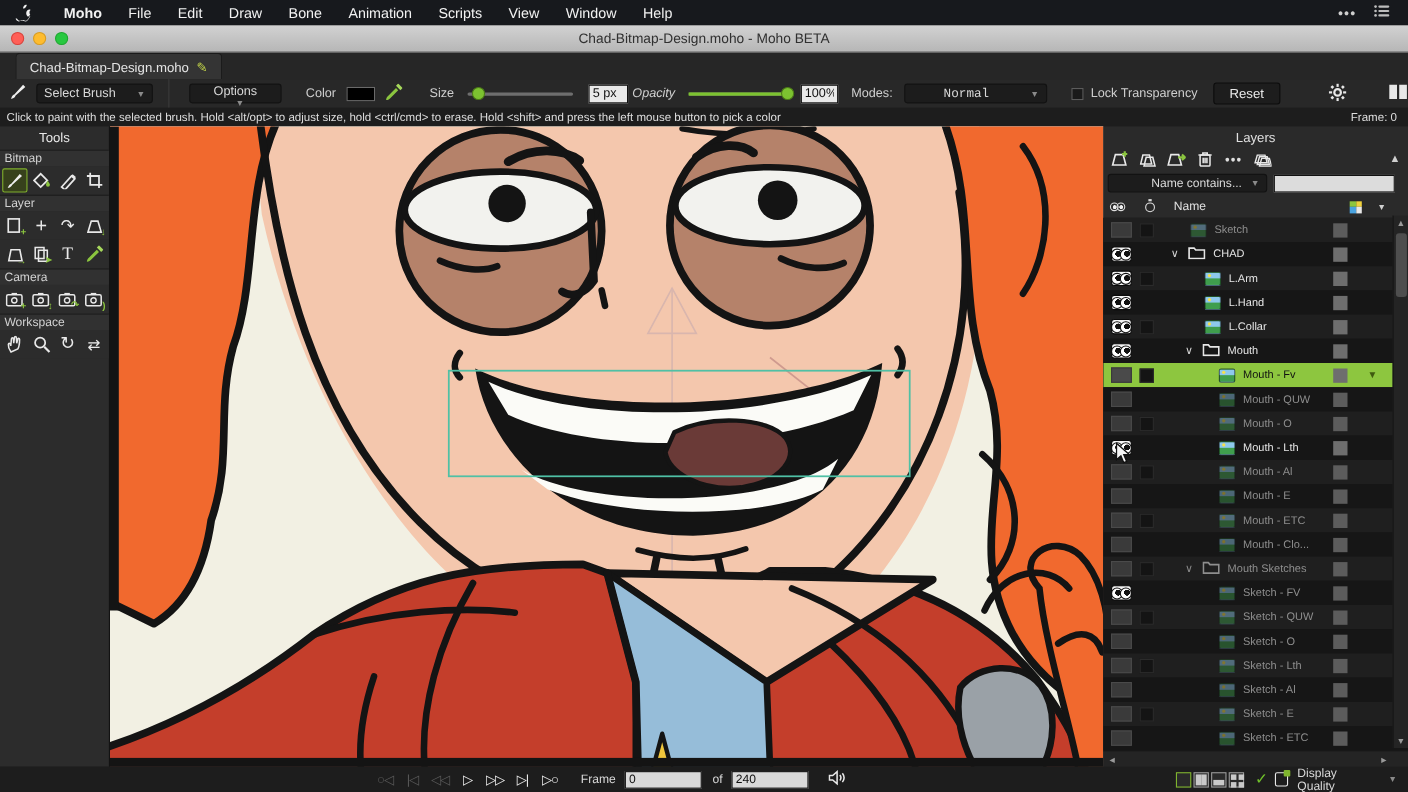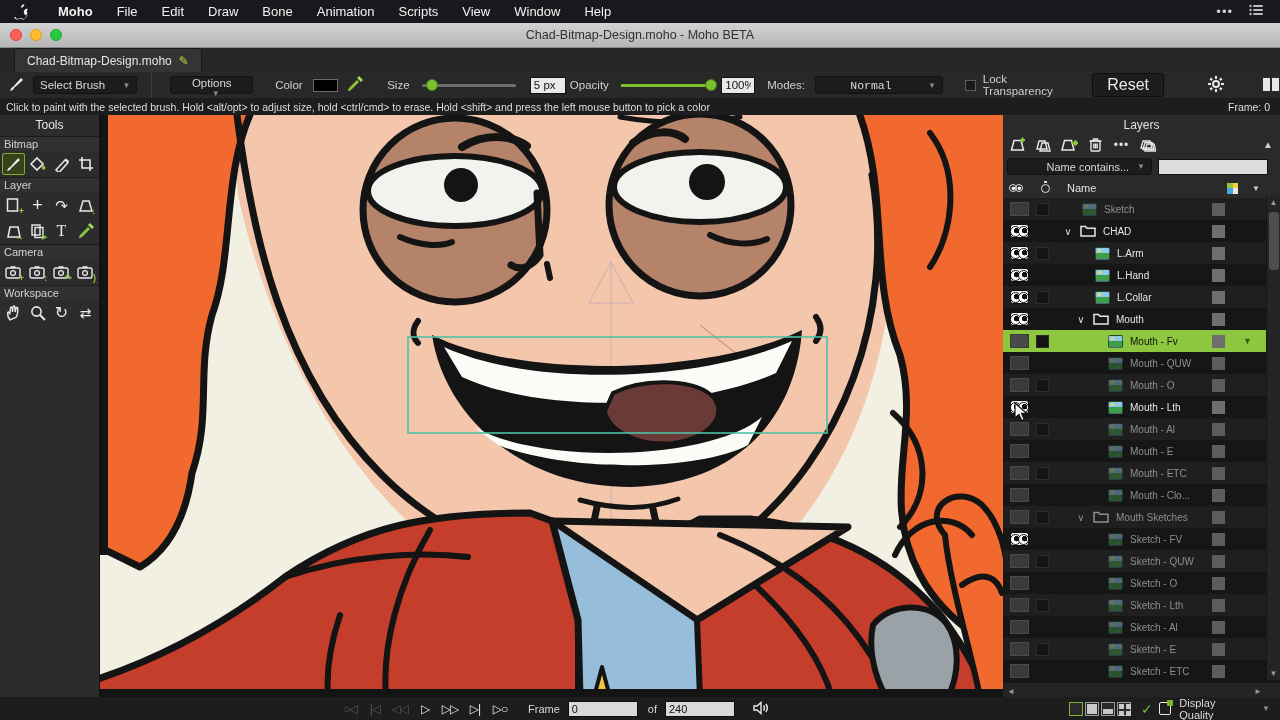--- a/index.html
+++ b/index.html
@@ -43,21 +43,21 @@
   .dd-arrow { color:#8a8a8a; font-size:8px; margin-left:8px; }
   .swatch { width:26px; height:13px; background:#000; border:1px solid #6a6a6a; }
   .field { background:#e9e9e9; border:1px solid #111; color:#111; font-size:11.5px; height:17px;
     font-family:"Liberation Sans",sans-serif; padding:0 3px; }
   .slider { position:relative; height:3px; background:#6e6e6e; border-radius:2px; }
   .knob { position:absolute; top:-5px; width:12px; height:12px; border-radius:50%;
     background:#7cc230; border:1px solid #4c7a18; }
   .fillgreen { position:absolute; left:0; top:0; height:3px; background:#7cc230; }
   .checkbox { width:11px; height:11px; background:#1a1a1a; border:1px solid #5c5c5c; }
   .btn { background:#1d1d1d; border:1px solid #0c0c0c; border-radius:3px; color:#e8e8e8;
-    font-size:16px; padding:2px 14px; }
+    font-size:12px; padding:2px 14px; }
 
   
   .statusbar { position:absolute; left:0; top:98px; width:1280px; height:17px; background:#1d1d1d;
     color:#dedede; font-size:10.5px; display:flex; align-items:center; padding:0 6px; }
   .statusbar .frame-ind { margin-left:auto; padding-right:4px; }
 
   
   .toolspanel { position:absolute; left:0; top:115px; width:100px; height:582px; background:#2c2c2c;
     border-right:1px solid #121212; color:#dcdcdc; font-size:11px; }
   .tp-title { text-align:center; padding:3px 0 4px; font-size:12px; color:#e8e8e8; }
@@ -217,21 +217,21 @@
       <svg width="16" height="16" viewBox="0 0 16 16">
           <path fill="#8bc53f" d="M1 15c0-2 1-3 2-4l7-7 2 2-7 7c-1 1-2 2-4 2z"></path>
           <path fill="#a6d85c" d="M10 2l2-2 4 4-2 2z"></path>
         </svg>
     </span>
     <span style="margin-left:24px;">Size</span>
     <span class="slider" style="width:96px; margin-left:12px;">
       <span class="knob" style="left:4px;"></span>
     </span>
     <input class="field" style="width: 36px; margin-left: 14px;" value="5 px">
-    <span style="margin-left:4px;">Opacity</span>
+    <span style="margin-left:4px;font-style:italic;">Opacity</span>
     <span class="slider" style="width:92px; margin-left:12px;">
       <span class="fillgreen" style="width:92px;"></span>
       <span class="knob" style="left:84px;"></span>
     </span>
     <input class="field" style="width: 34px; margin-left: 10px;" value="100%">
     <span style="margin-left:12px;">Modes:</span>
     <span class="dropdown" style="width:130px; margin-left:10px;">
       <span style="flex:1; text-align:center;font-family:Liberation Mono, monospace;">Normal</span>
         <span class="dd-arrow">▼</span>
     </span>

